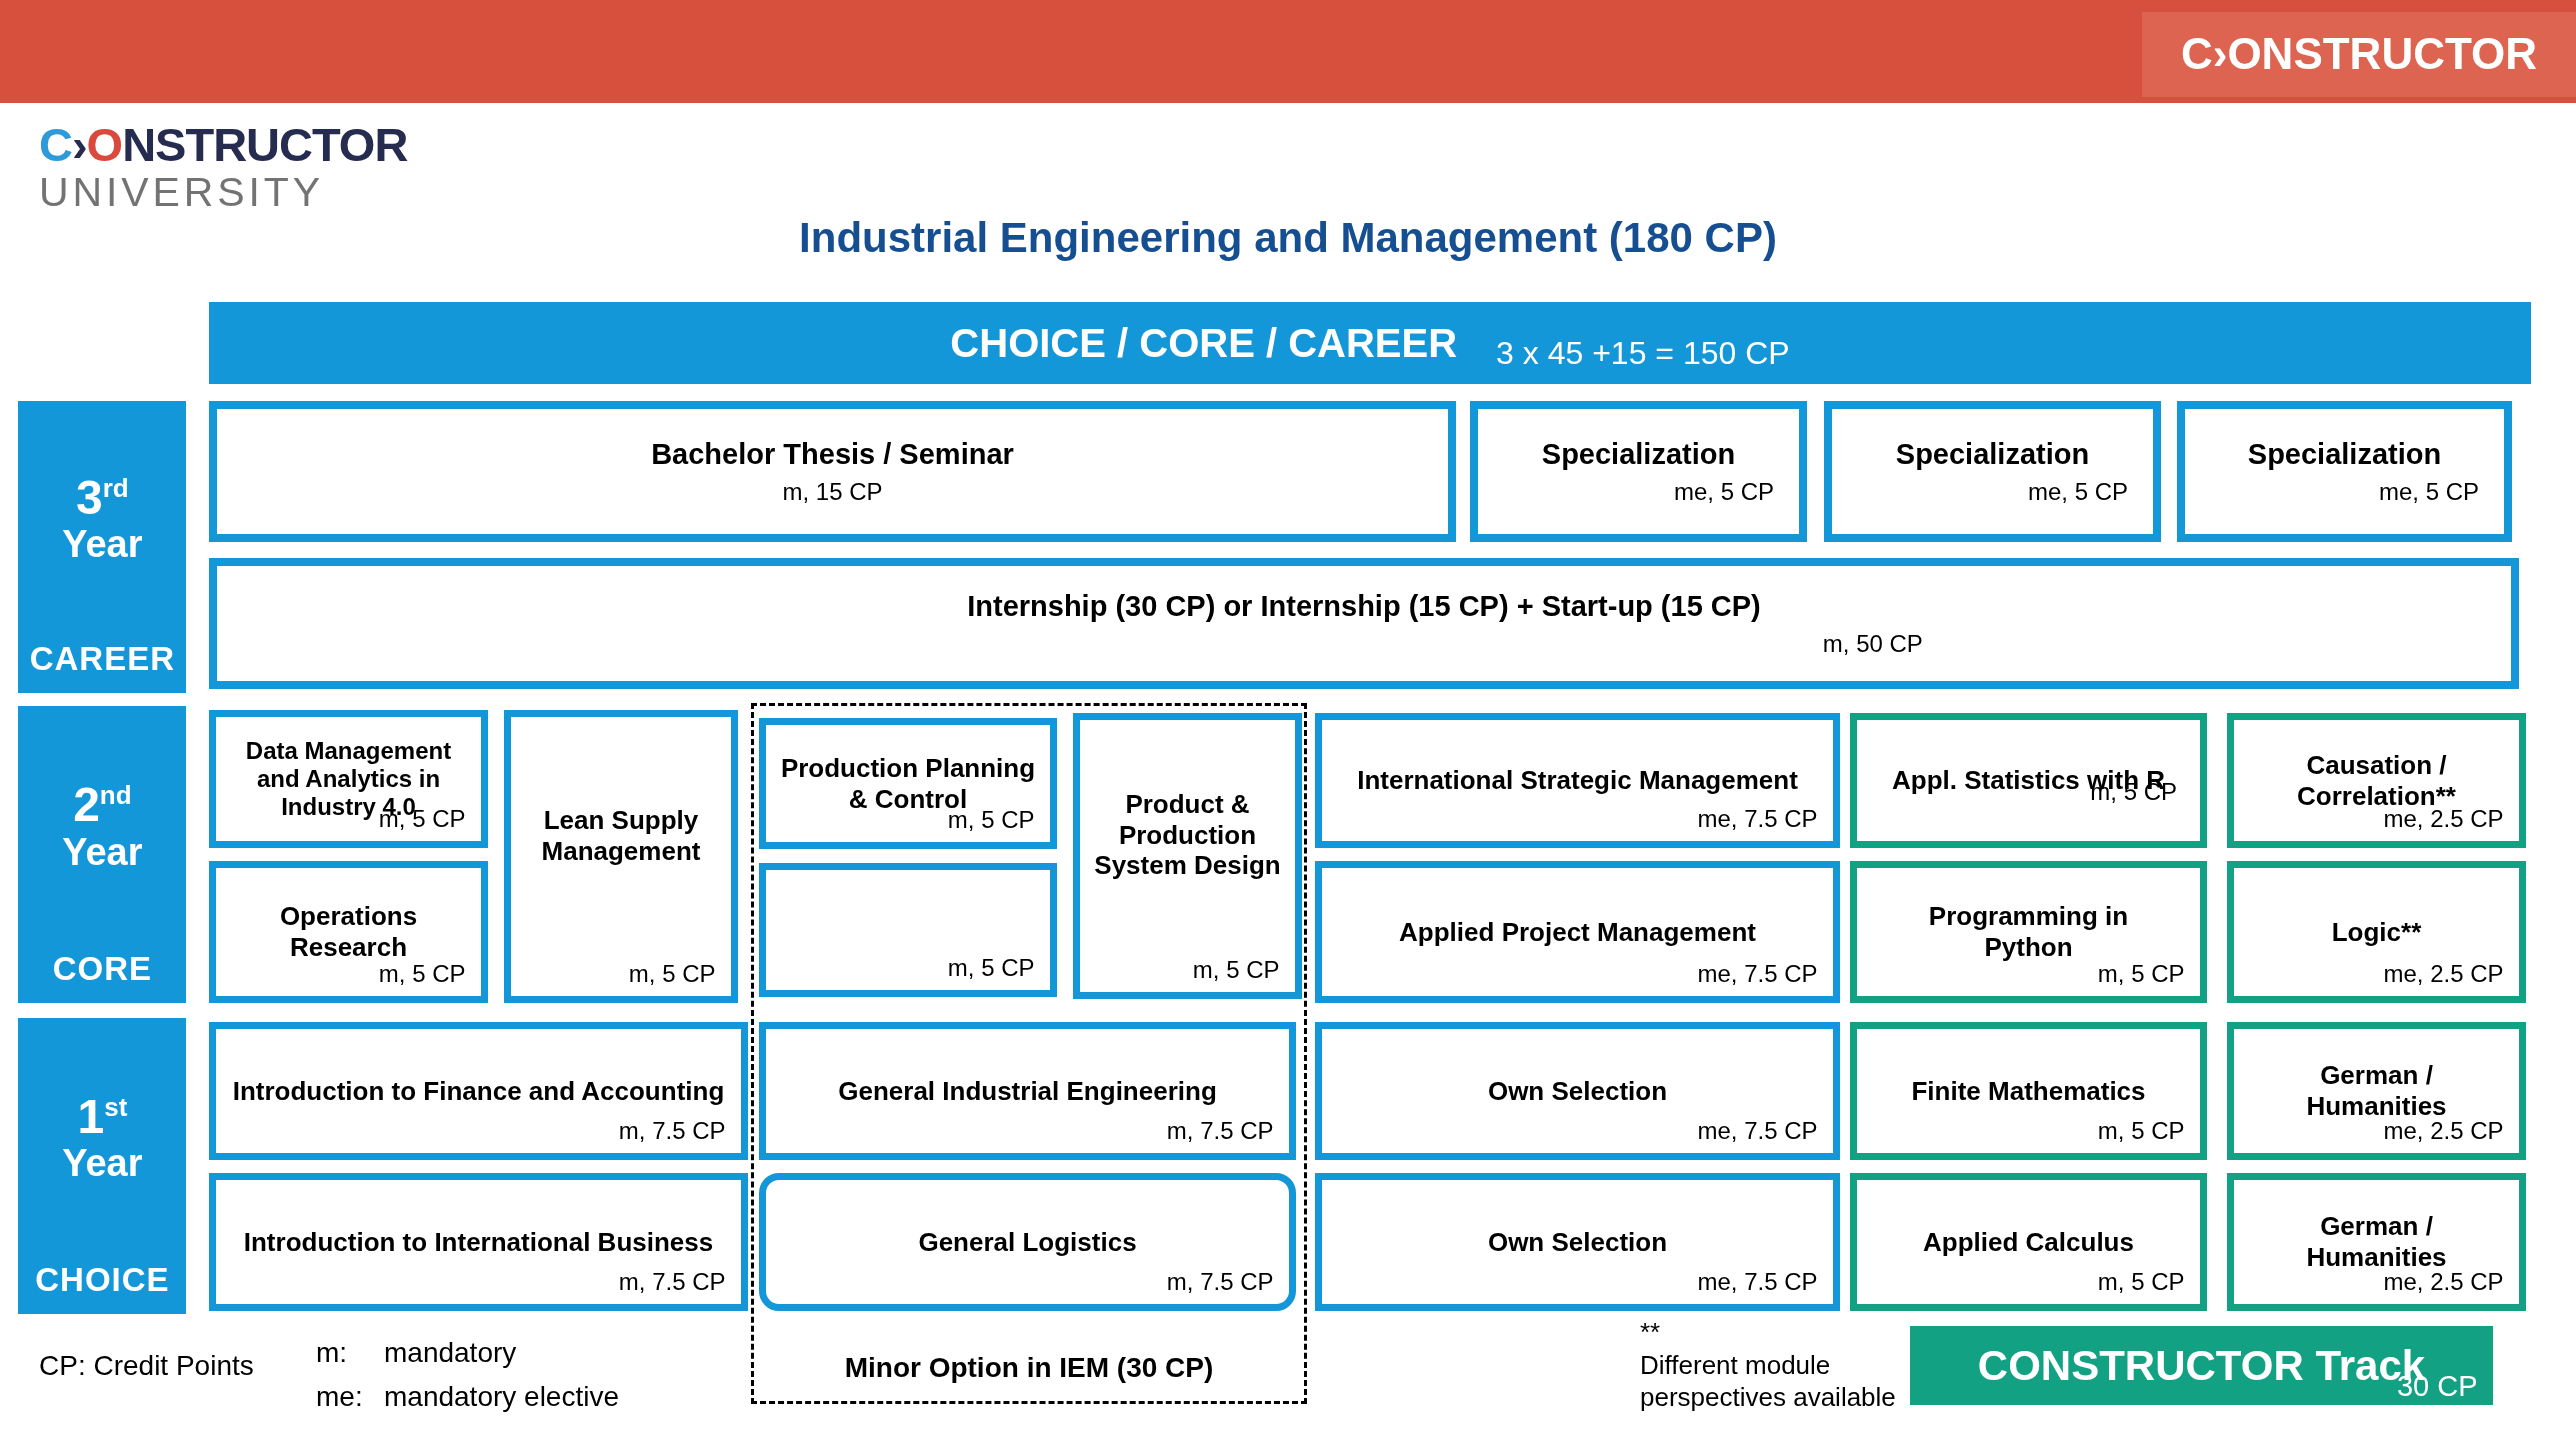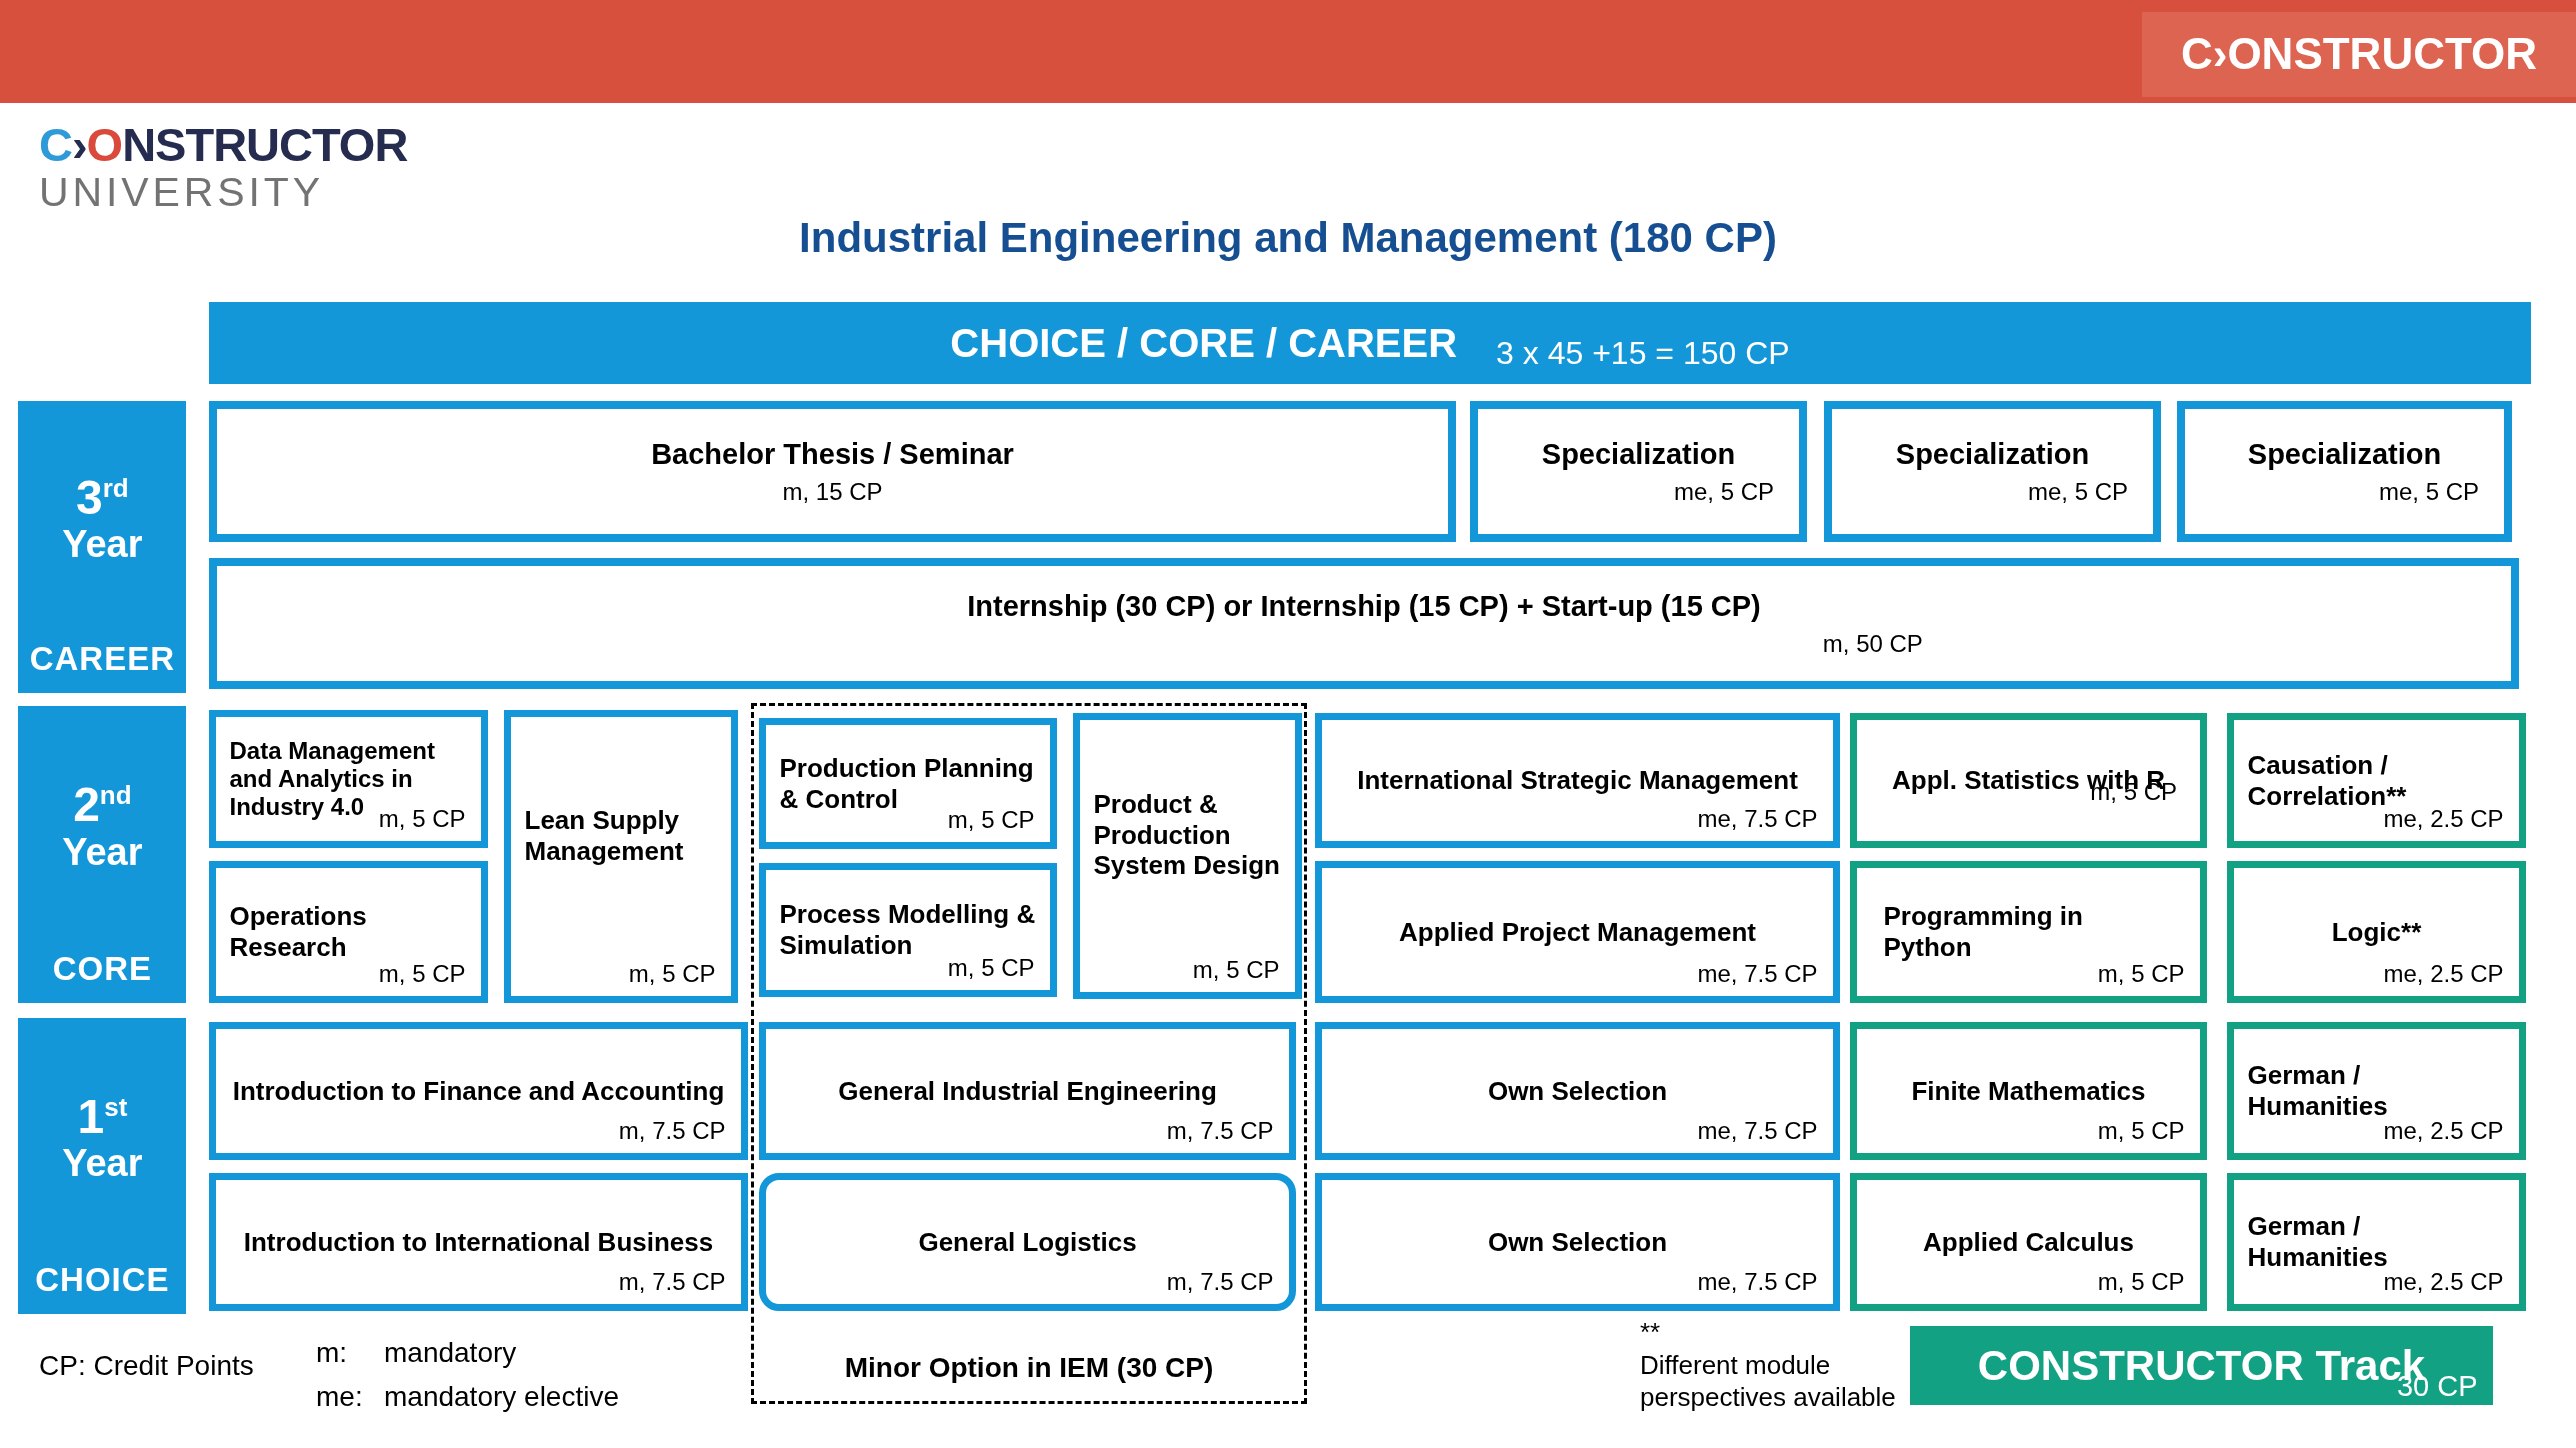--- a/index.html
+++ b/index.html
@@ -35,21 +35,21 @@
   .ynum{font-size:48px;font-weight:bold;line-height:1.05;}
   .ysup{font-size:26px;vertical-align:super;font-weight:bold;}
   .yword{font-size:38px;font-weight:bold;line-height:1.15;}
   .yphase{position:absolute;bottom:15.5px;left:0;right:0;text-align:center;
           font-size:33px;font-weight:bold;letter-spacing:1px;}
 
   
   .course{position:absolute;background:#fff;border:7.7px solid #1497d9;box-sizing:border-box;
           display:flex;flex-direction:column;align-items:center;justify-content:center;}
   .course.green{border-color:#13a183;}
-  .c-title{font-size:26px;font-weight:bold;text-align:left;line-height:1.18;padding:0 13.5px;}
+  .c-title{font-size:26px;font-weight:bold;text-align:center;line-height:1.18;padding:0 13.5px;}
   .big-title{font-size:29px;}
   .c-cp{font-size:24px;font-weight:normal;}
   .cp-br{position:absolute;right:15.5px;bottom:7.7px;}
   .cp-center{margin-top:7.7px;}
   .cp-right-inline{width:100%;text-align:right;padding-right:25px;margin-top:7.7px;box-sizing:border-box;}
   .cp-offset{width:100%;text-align:left;padding-left:70%;margin-top:5.8px;box-sizing:border-box;}
   .cp-statsr{position:absolute;right:23px;bottom:35px;}
   .tall{padding-bottom:42px;}
 
   
@@ -147,21 +147,20 @@
   </div>
   <div class="course tall" style="left:504px;top:710px;width:234px;height:293px;">
     <div class="c-title">Lean Supply Management</div>
     <div class="c-cp cp-br">m, 5 CP</div>
   </div>
   <div class="course" style="left:759px;top:718px;width:298px;height:131px;">
     <div class="c-title">Production Planning &amp; Control</div>
     <div class="c-cp cp-br">m, 5 CP</div>
   </div>
   <div class="course" style="left:759px;top:863px;width:298px;height:134px;">
-    <div class="c-title">Process Modelling &amp; Simulation</div>
     <div class="c-cp cp-br">m, 5 CP</div>
   </div>
   <div class="course tall" style="left:1073px;top:713px;width:229px;height:286px;">
     <div class="c-title">Product &amp; Production System Design</div>
     <div class="c-cp cp-br">m, 5 CP</div>
   </div>
   <div class="course" style="left:1315px;top:713px;width:525px;height:135px;">
     <div class="c-title">International Strategic Management</div>
     <div class="c-cp cp-br">me, 7.5 CP</div>
   </div>

